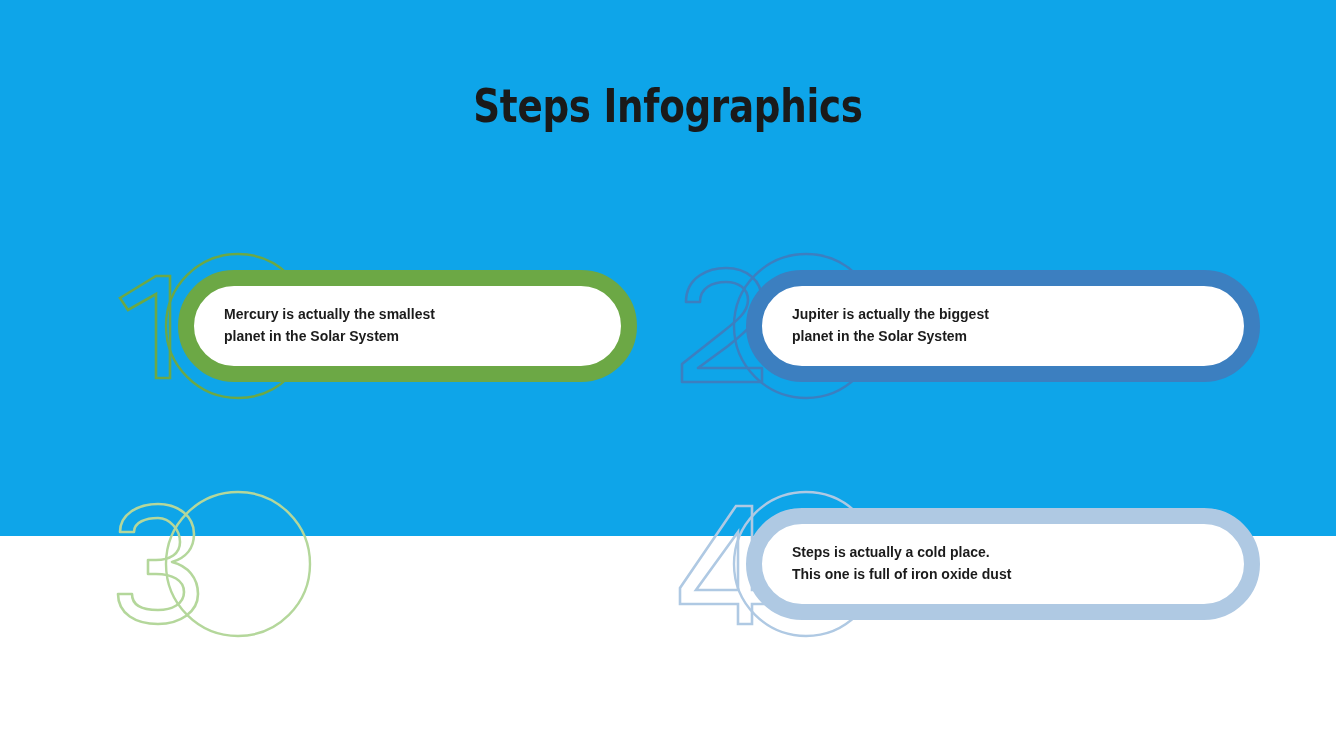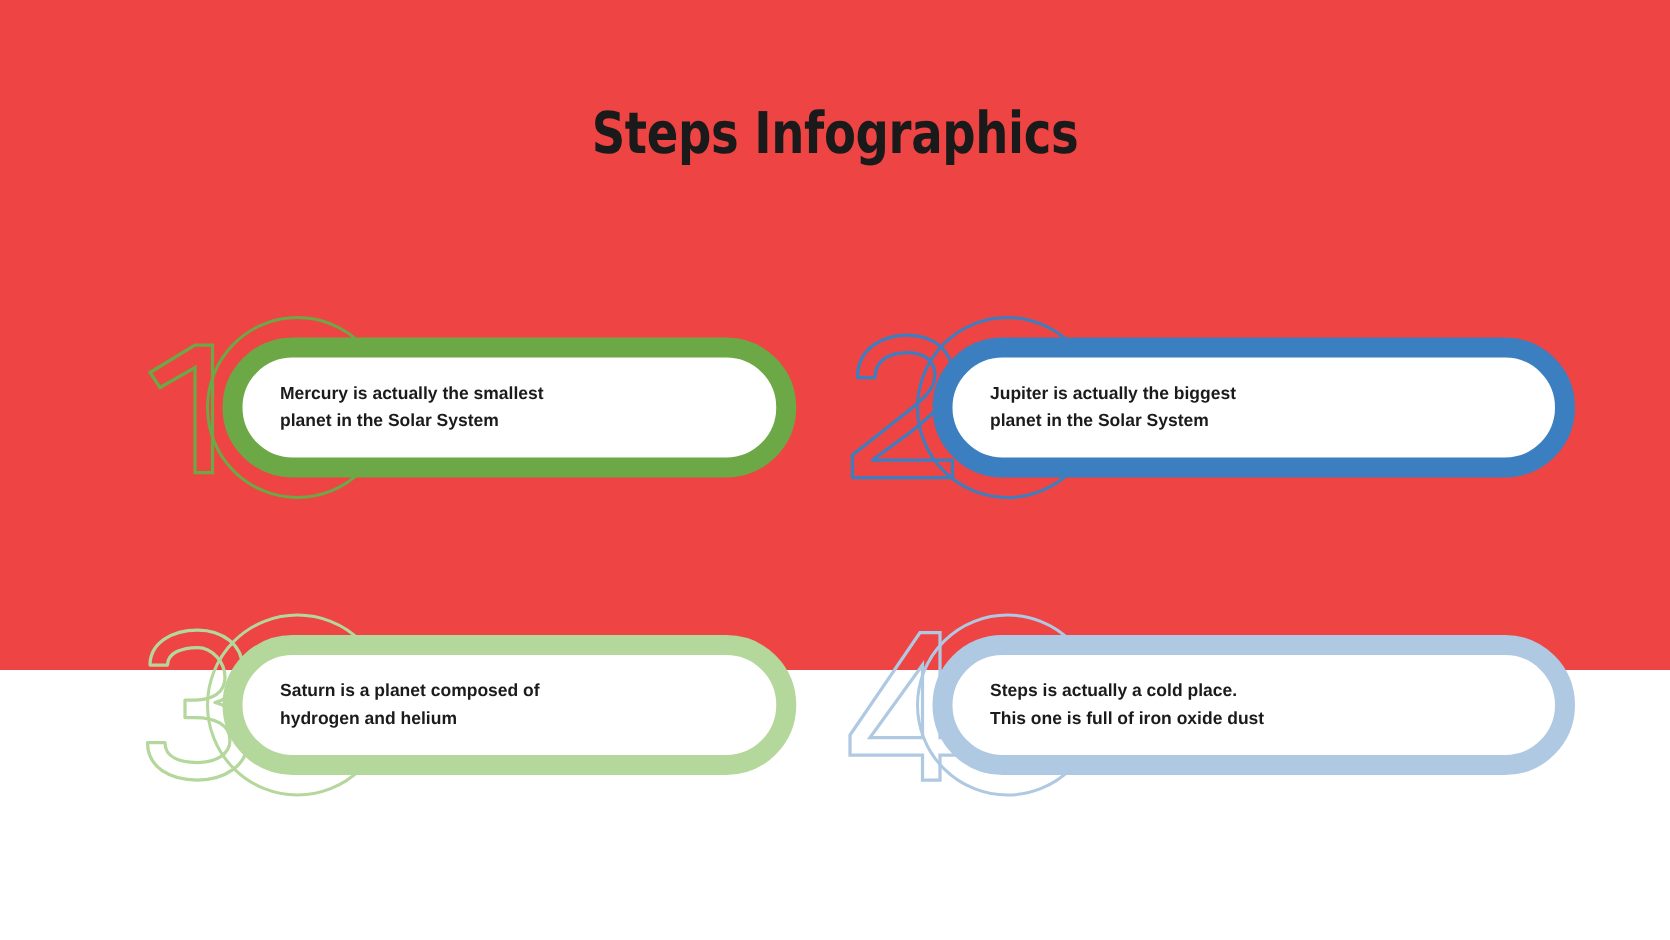--- a/index.html
+++ b/index.html
@@ -5,21 +5,21 @@
   * { margin:0; padding:0; box-sizing:border-box; }
   html, body {
     width:1336px; height:752px;
     background:#ffffff;
     font-family:"Liberation Sans", sans-serif;
     overflow:hidden;
   }
   #slide {
     position:relative;
     width:1336px; height:536px;
-    background:#ef4444;
+    background:#0ea5e9;
   }
 
   
   #title {
     position:absolute;
     left:0; top:82px;
     width:1336px;
     text-align:center;
     font-family:"DejaVu Sans Condensed","Liberation Sans", sans-serif;
     font-size:46px;
@@ -125,24 +125,20 @@
 
         <path d="M 12 44 C 12 26, 30 16, 50 16 C 70 16, 86 28, 86 46
                  C 86 60, 78 70, 64 74 C 80 78, 90 90, 90 106
                  C 90 124, 72 136, 50 136 C 28 136, 10 126, 10 106
                  L 24 106 C 24 118, 36 122, 50 122 C 64 122, 76 116, 76 104
                  C 76 92, 64 86, 48 86 L 40 86 L 40 72 L 48 72
                  C 62 72, 72 66, 72 54 C 72 42, 62 30, 50 30
                  C 38 30, 26 34, 26 44 Z" fill="none" stroke="#B4D79B" stroke-width="2.6" stroke-linejoin="round"></path>
       </svg>
     </div>
-    <div class="pill" style="border-color:#B4D79B;">
-      <div class="pill-text">Saturn is a planet composed of
-hydrogen and helium</div>
-    </div>
   </div>
 
   <div class="step step-r2 step-c2">
     <div class="deco">
       <svg width="620" height="170" viewBox="0 0 620 170">
         <circle cx="130" cy="76" r="72" fill="none" stroke="#AFC9E3" stroke-width="2.4"></circle>
 
         <path d="M 60 18 L 76 18 L 76 102 L 92 102 L 92 116 L 76 116
                  L 76 136 L 62 136 L 62 116 L 4 116 L 4 100 L 60 18 Z
                  M 62 44 L 20 102 L 62 102 Z" fill="none" stroke="#AFC9E3" stroke-width="2.6" stroke-linejoin="miter"></path>

